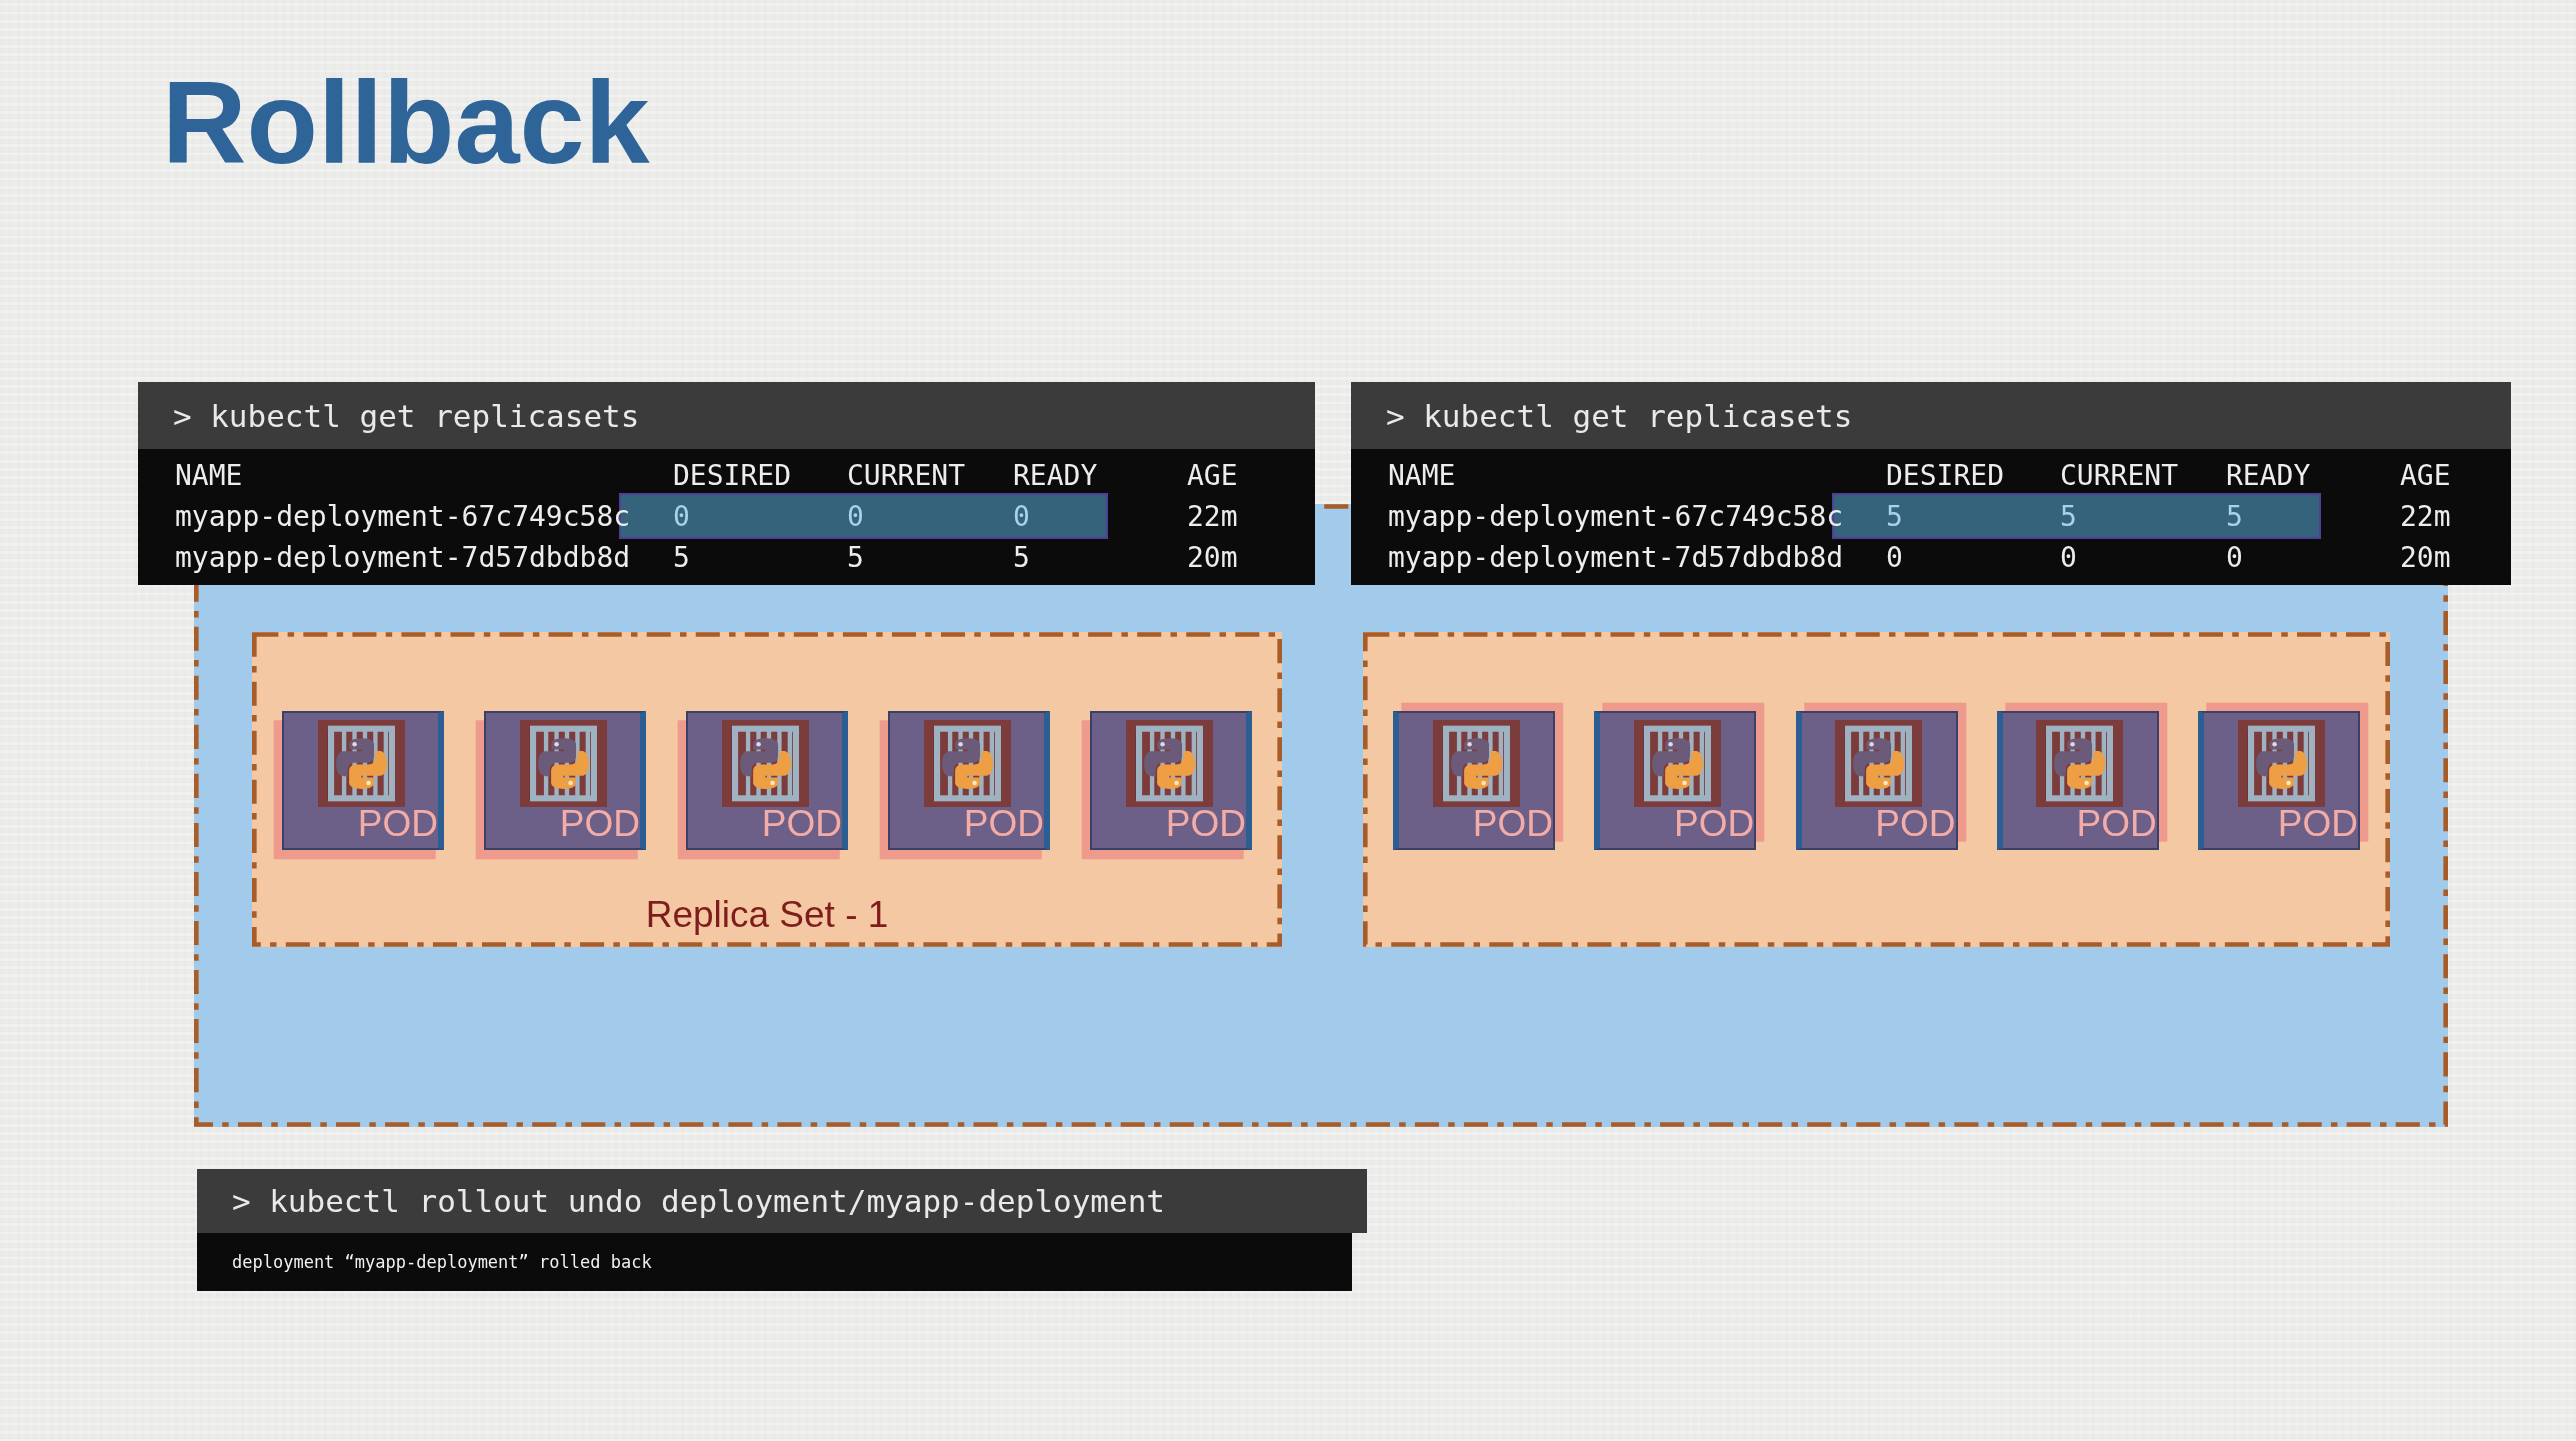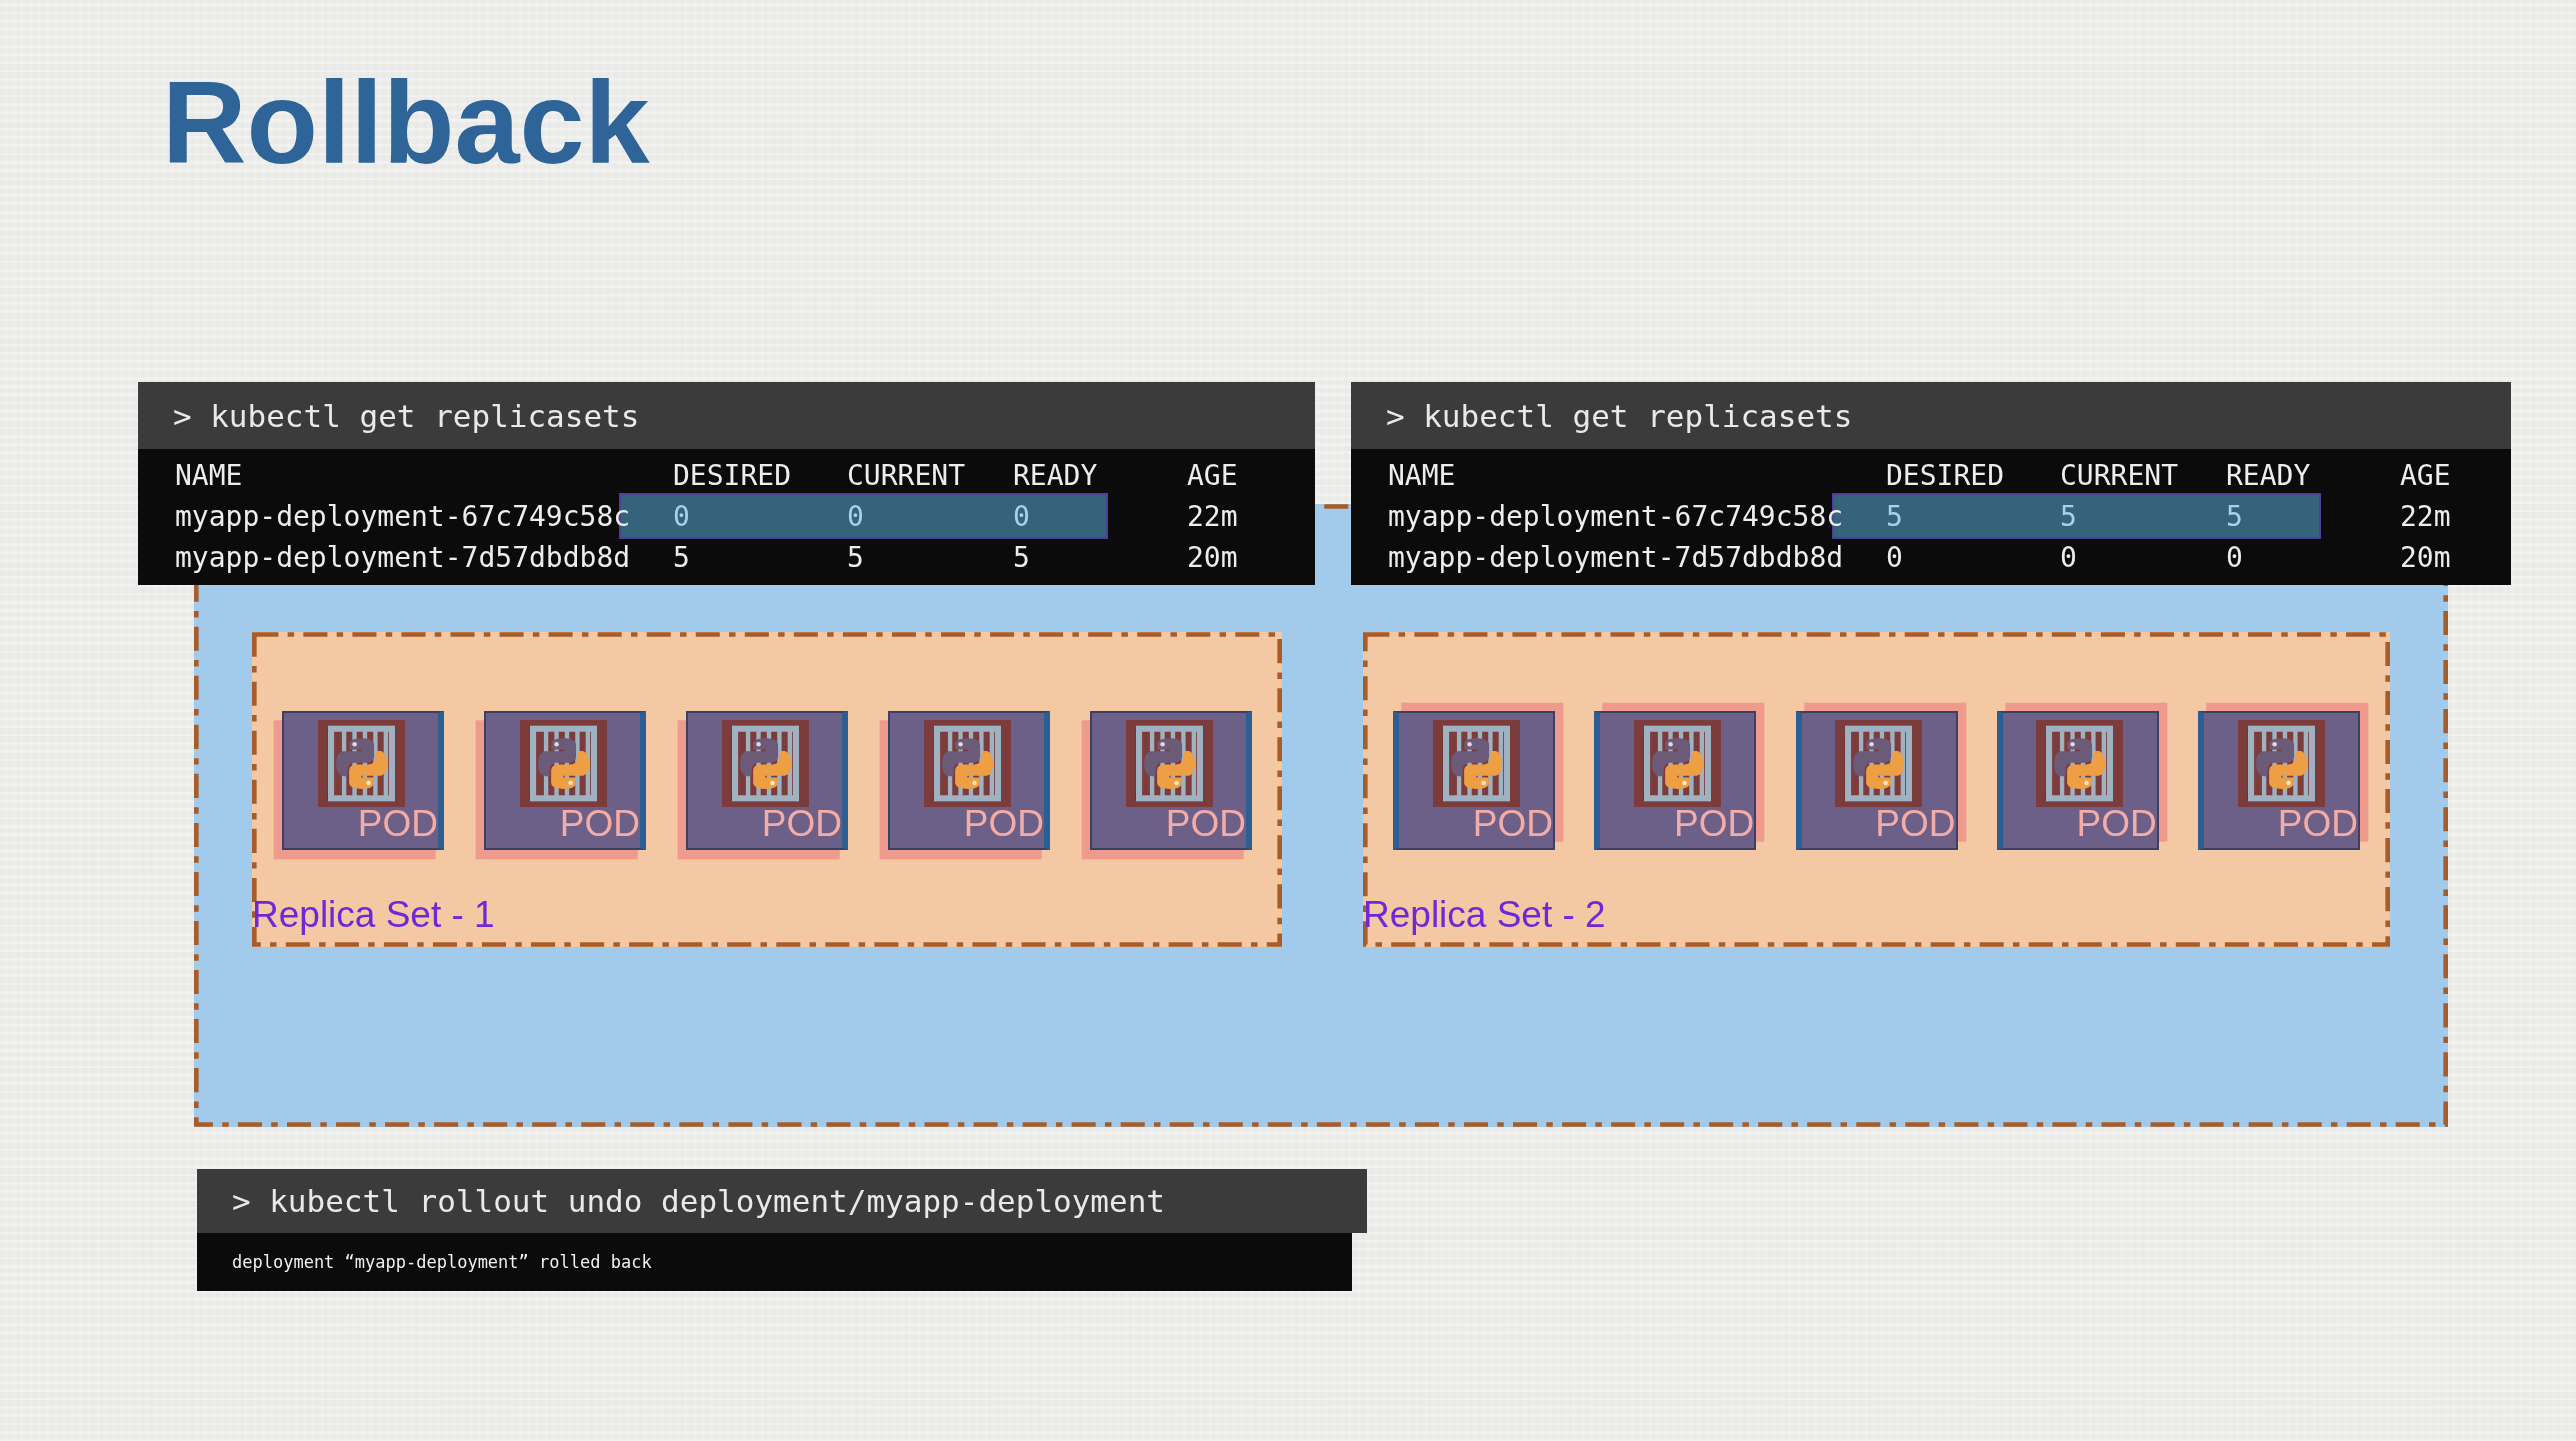--- a/index.html
+++ b/index.html
@@ -19,22 +19,22 @@
   
   .deployment{
     position:absolute;left:194px;top:504px;width:2254px;height:623px;
     background:#A2CBEB;
   }
   .dash{position:absolute;left:0;top:0;pointer-events:none;}
   .rs{position:absolute;top:128px;height:315px;background:#F4C8A3;}
   .rs1{left:58px;width:1030px;}
   .rs2{left:1169px;width:1027px;}
   .rs-label{
-    position:absolute;bottom:11px;left:0;width:100%;text-align:left;
-    font-size:37px;color:#6d28d9;
+    position:absolute;bottom:11px;left:0;width:100%;text-align:center;
+    font-size:37px;color:#7f1d1d;
   }
   .dep-label{
     position:absolute;bottom:9.3px;left:0;width:100%;text-align:center;
     font-size:37px;color:#2D639B;
   }
   .pods{
     position:absolute;left:30px;right:30px;top:79px;height:139px;
     display:flex;justify-content:space-between;
   }
   .pod{
@@ -178,21 +178,20 @@
             </svg>
             <div class="pod-label">POD</div>
           </div>
         <div class="pod">
             <svg class="pod-art" viewBox="0 0 100 100">
               <use href="#pod-icon"></use>
             </svg>
             <div class="pod-label">POD</div>
           </div>
       </div>
-      <div class="rs-label">Replica Set - 2</div>
     </div>
 
   </section>
 
   <div class="terminal t-left">
     <div class="t-head">
       <span class="prompt">&gt;</span>
       <span>kubectl get replicasets</span>
     </div>
     <div class="t-body">

